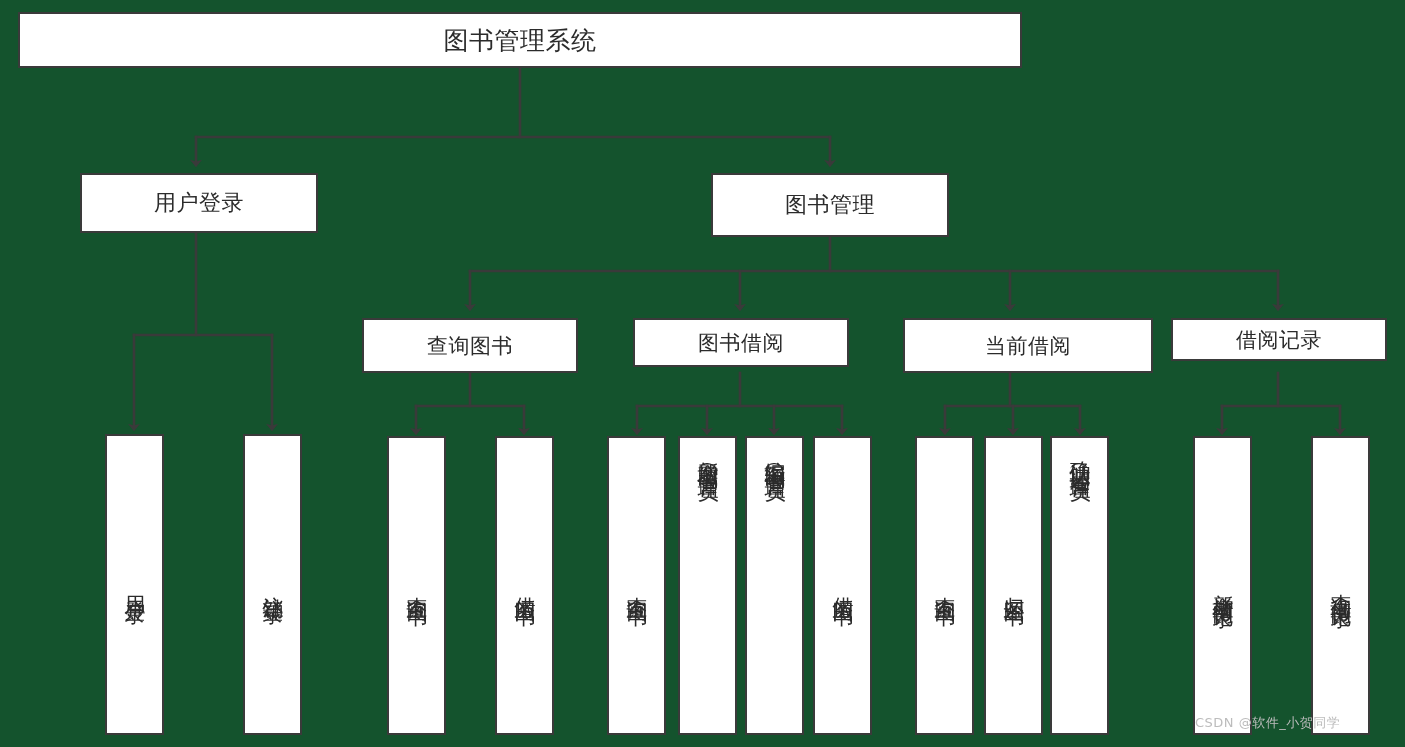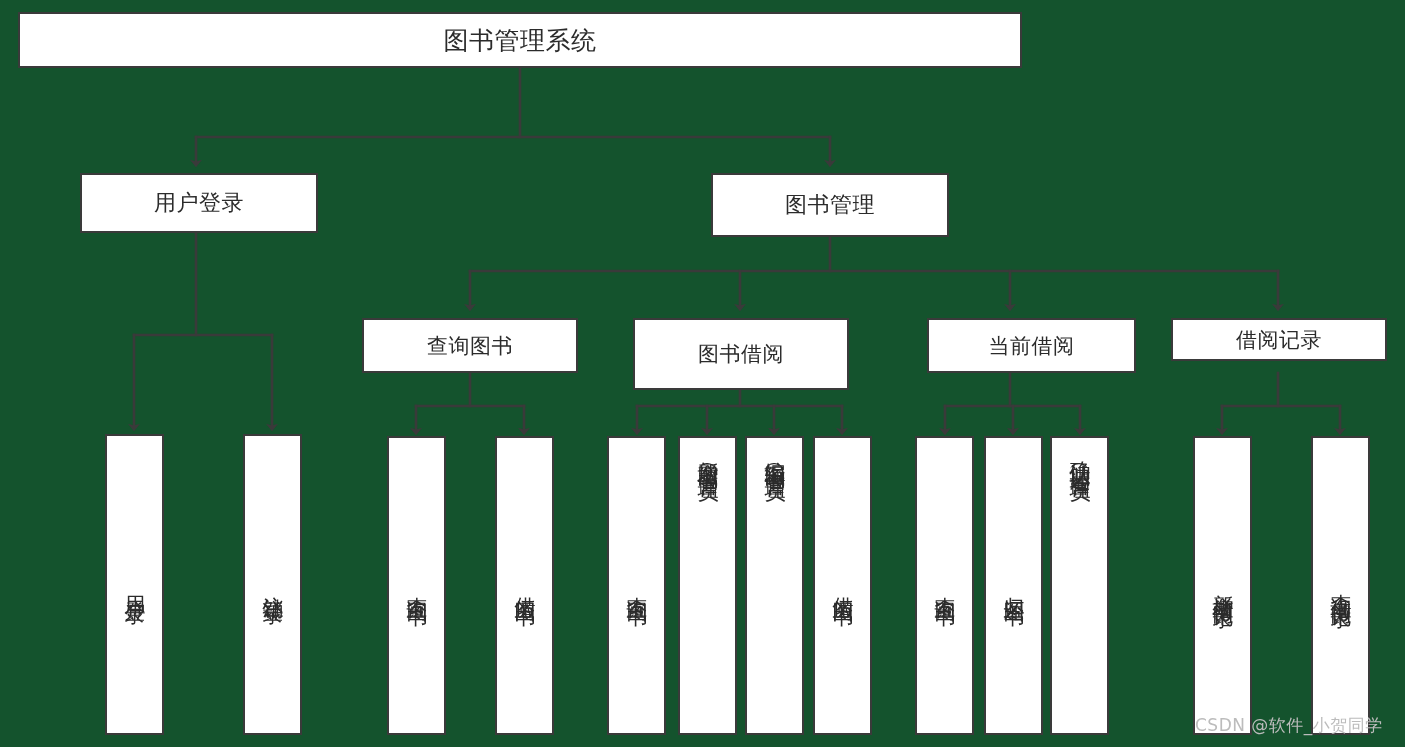--- a/index.html
+++ b/index.html
@@ -55,21 +55,21 @@
     align-items: center;
     padding-top: 0;
   }
   .lvl0 { font-size: 25px; }
   .lvl1 { font-size: 22px; }
   .lvl2 { font-size: 21px; }
   .leaf { font-size: 21px; }
   .watermark {
     position: absolute;
     color: #bcbcbc;
-    font-size: 17px;
+    font-size: 13px;
     white-space: nowrap;
     letter-spacing: 0.5px;
     pointer-events: none;
   }
 </style>
 </head>
 <body>
 
 <div id="diagram-root">
 
@@ -131,24 +131,24 @@
   <div class="node-box horiz lvl1" style="left:80px; top:173px; width:238px; height:60px;">
     <span class="node-label">用户登录</span>
   </div>
   <div class="node-box horiz lvl1" style="left:711px; top:173px; width:238px; height:64px;">
     <span class="node-label">图书管理</span>
   </div>
 
   <div class="node-box horiz lvl2" style="left:362px; top:318px; width:216px; height:55px;">
     <span class="node-label">查询图书</span>
   </div>
-  <div class="node-box horiz lvl2" style="left:633px; top:318px; width:216px; height:72px;">
+  <div class="node-box horiz lvl2" style="left:633px; top:318px; width:216px; height:49px;">
     <span class="node-label">图书借阅</span>
   </div>
-  <div class="node-box horiz lvl2" style="left:903px; top:318px; width:209px; height:55px;margin-left:24px;">
+  <div class="node-box horiz lvl2" style="left:903px; top:318px; width:250px; height:55px;">
     <span class="node-label">当前借阅</span>
   </div>
   <div class="node-box horiz lvl2" style="left:1171px; top:318px; width:216px; height:43px;">
     <span class="node-label">借阅记录</span>
   </div>
 
   <div class="node-box vert centered leaf" style="left:105px; top:434px; width:59px; height:301px;">
     <span class="node-label">用户登录</span>
   </div>
   <div class="node-box vert centered leaf" style="left:243px; top:434px; width:59px; height:301px;">

